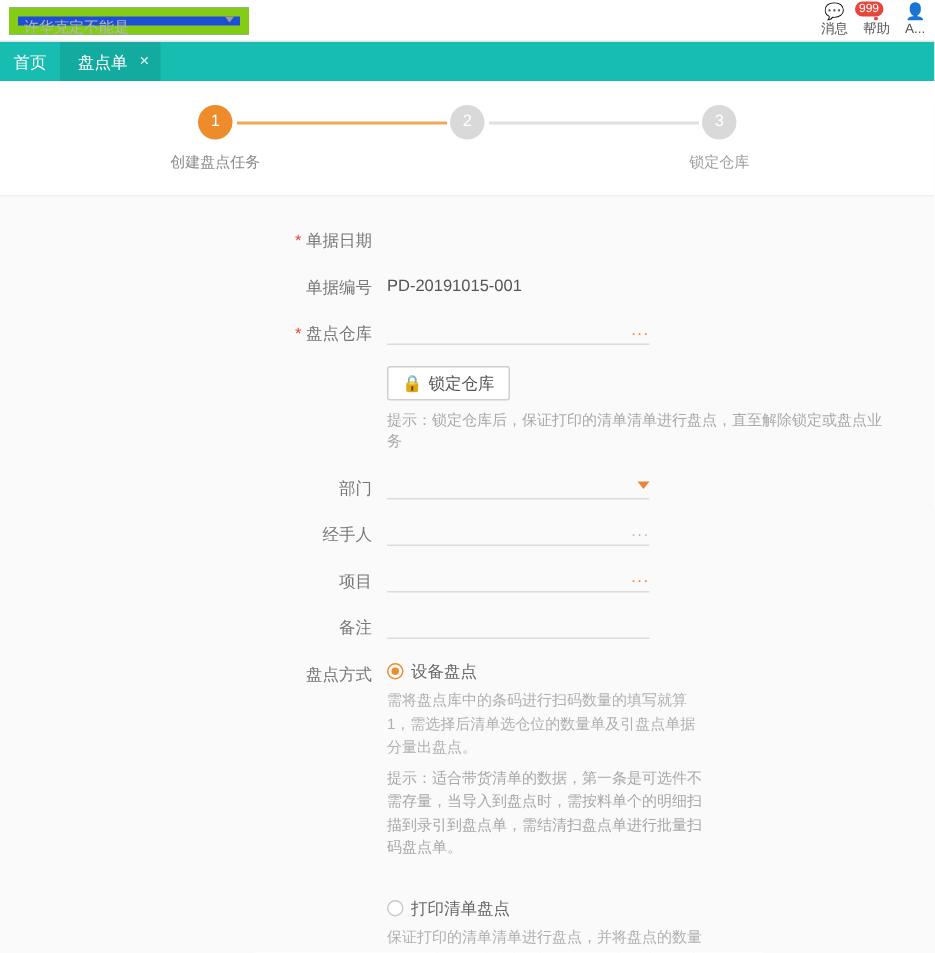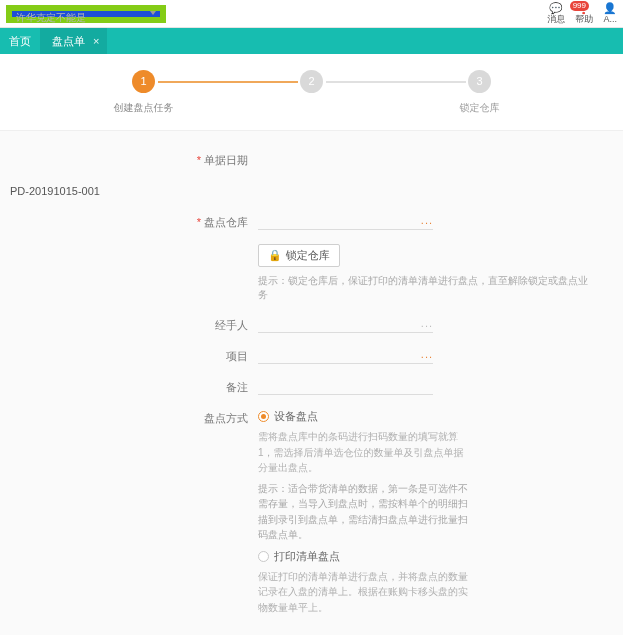--- a/index.html
+++ b/index.html
@@ -278,20 +278,21 @@
 
   <div class="form">
 
     <div class="row">
       <div class="lab">
         <span class="req">*</span><span>单据日期</span>
       </div>
     </div>
 
     <div class="row">
+      <div class="lab">单据编号</div>
       <div class="fld">
         <div class="plain">PD-20191015-001</div>
       </div>
     </div>
 
     <div class="row">
       <div class="lab">
         <span class="req">*</span><span>盘点仓库</span>
       </div>
       <div class="fld">
@@ -306,20 +307,29 @@
       <div class="lab"></div>
       <div class="fld" style="width:330px">
         <button class="btn-outline">
           <span>🔒</span>
           <span>锁定仓库</span>
         </button>
         <div class="hint">提示：锁定仓库后，保证打印的清单清单进行盘点，直至解除锁定或盘点业务</div>
       </div>
     </div>
 
+    <div class="row">
+      <div class="lab">部门</div>
+      <div class="fld">
+        <div class="u-line">
+          <span class="val"></span>
+          <span class="caret2"></span>
+        </div>
+      </div>
+    </div>
 
     <div class="row">
       <div class="lab">经手人</div>
       <div class="fld">
         <div class="u-line">
           <span class="val"></span>
           <span class="dots" style="color:#bdbdbd">...</span>
         </div>
       </div>
     </div>
@@ -347,21 +357,21 @@
       <div class="lab">盘点方式</div>
       <div class="radio-body">
 
         <div class="radio-line">
           <span class="dot on"></span>
           <span class="radio-text">设备盘点</span>
         </div>
         <div class="desc">需将盘点库中的条码进行扫码数量的填写就算1，需选择后清单选仓位的数量单及引盘点单据分量出盘点。</div>
         <div class="desc tip">提示：适合带货清单的数据，第一条是可选件不需存量，当导入到盘点时，需按料单个的明细扫描到录引到盘点单，需结清扫盘点单进行批量扫码盘点单。</div>
 
-        <div class="radio-line" style="margin-top:6px">
+        <div class="radio-line" style="margin-top:24px">
           <span class="dot"></span>
           <span class="radio-text">打印清单盘点</span>
         </div>
         <div class="desc">保证打印的清单清单进行盘点，并将盘点的数量记录在入盘的清单上。根据在账购卡移头盘的实物数量单平上。</div>
 
       </div>
     </div>
 
   </div>
 </div>

